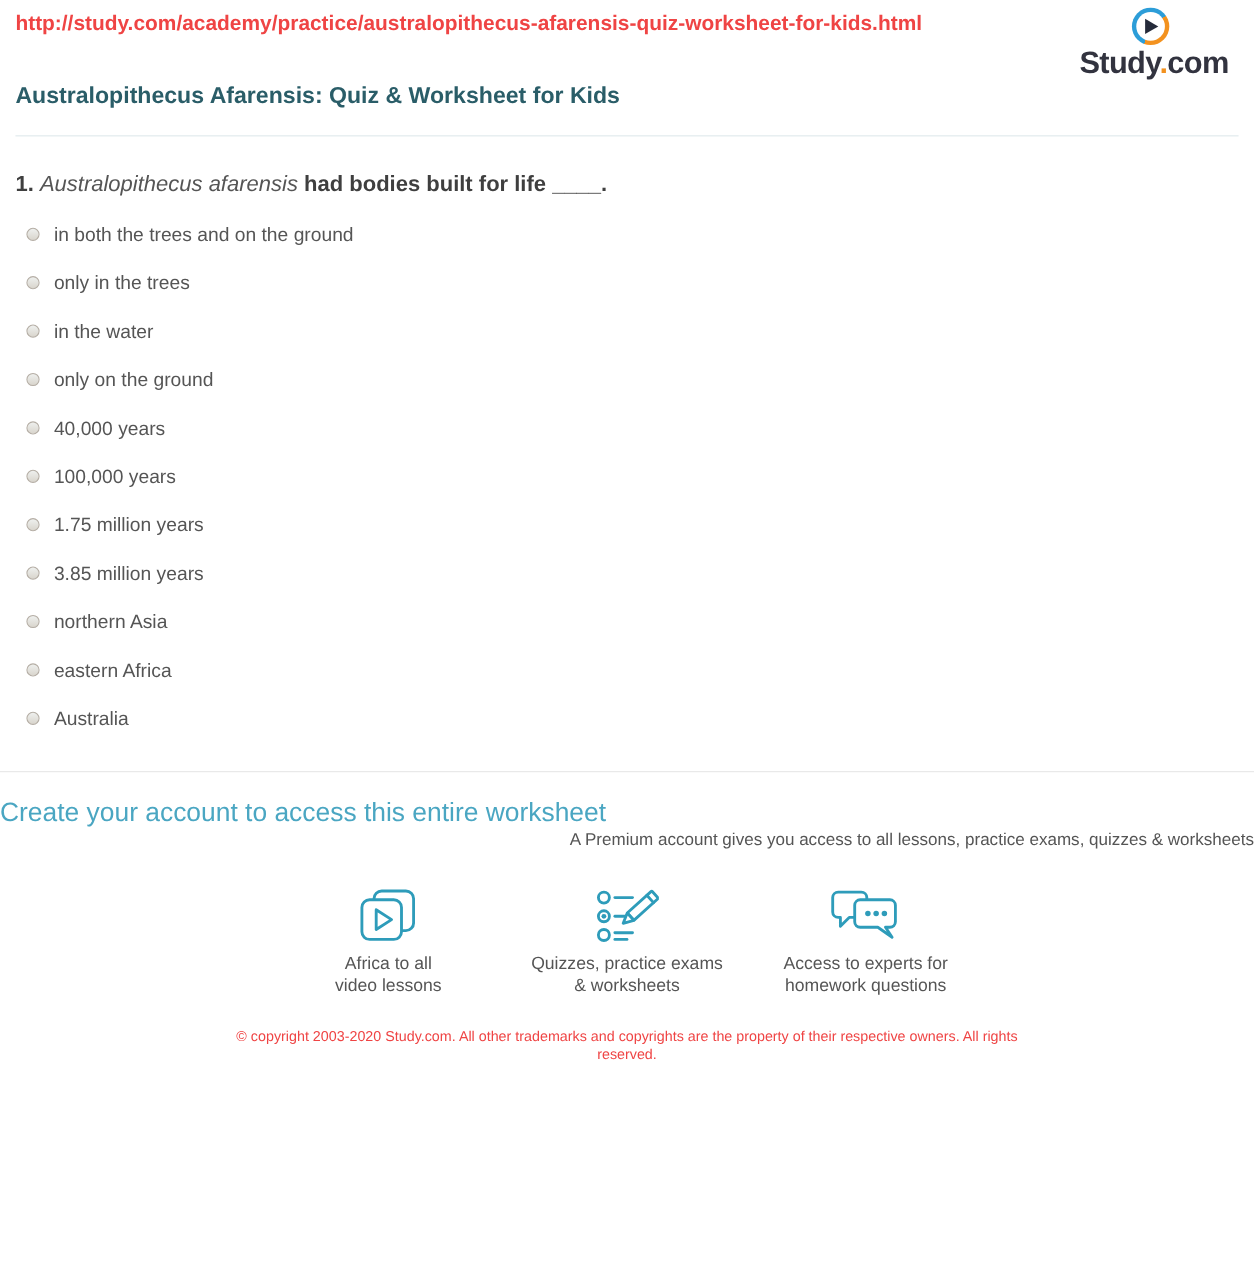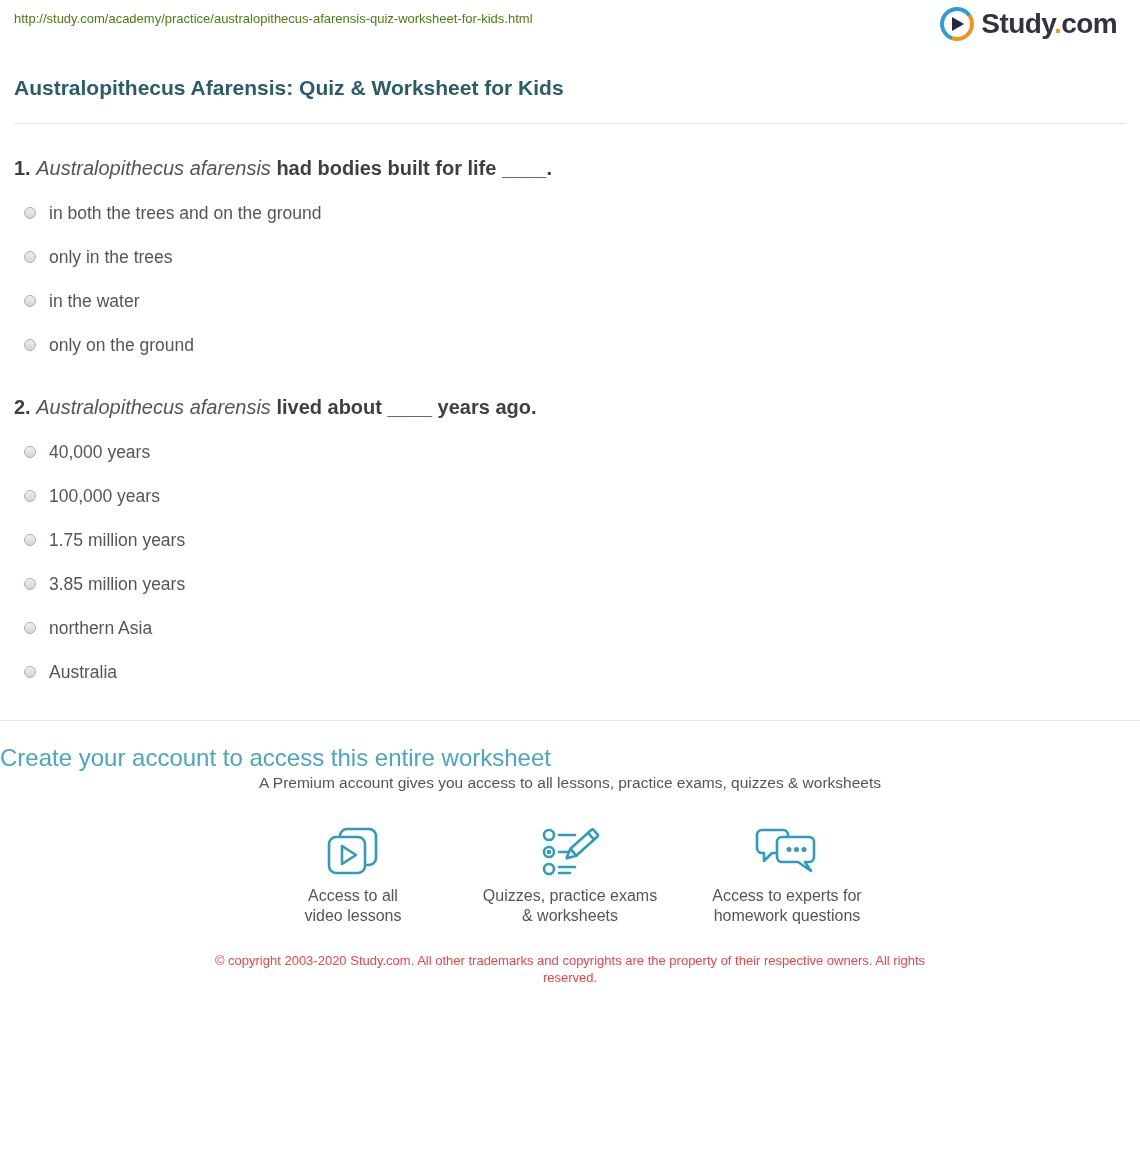--- a/index.html
+++ b/index.html
@@ -2,22 +2,22 @@
 <html><head>
 <meta charset="utf-8">
 <style>
   * { box-sizing: border-box; }
   html,body { margin:0; padding:0; }
   body {
     width:1140px; height:1169px; background:#ffffff; position:relative; overflow:hidden;
     font-family:"Liberation Sans","DejaVu Sans",sans-serif; color:#4a4a4a;
     -webkit-font-smoothing:antialiased;
   }
-  .url { position:absolute; top:11px; left:14px; font-size:13px; color:#4d7c0f; }
-  .logo { position:absolute; top:7px; right:23px; display:flex; align-items:center; cursor:pointer; }
+  .url { position:absolute; top:11px; left:14px; font-size:19px; color:#ef4444;font-weight:bold; }
+  .logo { position:absolute; top:7px; right:23px; display:flex; align-items:center; cursor:pointer;flex-direction:column; }
   .logo-icon { width:34px; height:34px; border-radius:50%; position:relative; margin-right:7px;
     background:conic-gradient(from 55deg,#f3921f 0 145deg,#2c9dd8 145deg 360deg); }
   .logo-icon::before { content:""; position:absolute; inset:4px; background:#fff; border-radius:50%; }
   .logo-icon::after { content:""; position:absolute; left:12px; top:10px;
     border-left:12px solid #252a3a; border-top:7px solid transparent; border-bottom:7px solid transparent; }
   .logo-text { font-size:28px; font-weight:700; color:#32333f; letter-spacing:-0.6px; }
   .logo-text .dot { color:#f3921f; }
 
   .main { padding:0 14px; }
   h1.title { margin:0; padding-top:70px; font-size:21px; line-height:36px; font-weight:700; color:#2a5d68; }
@@ -32,21 +32,21 @@
 
   ul.options { list-style:none; margin:0; padding:0; }
   li.option { display:flex; align-items:center; height:24px; margin-top:20px;
     font-size:17.5px; color:#555; cursor:pointer; }
   .radio { width:12px; height:12px; border-radius:50%; border:1px solid #b4ada4; flex:none;
     background:linear-gradient(180deg,#eef0ee 0%,#d9d5cd 100%); margin:0 13px 0 10px; }
 
   .cta-divider { border:none; border-top:1px solid #e7e7e7; margin:36px 0 0 0; }
   .cta-heading { margin-top:22px; text-align:left; font-size:24px; line-height:30px;
     color:#4aa6c2; font-weight:400; }
-  .cta-sub { text-align:center; font-size:15.5px; line-height:20px; color:#555; }
+  .cta-sub { text-align:right; font-size:15.5px; line-height:20px; color:#555; }
 
   .features { display:flex; justify-content:center; margin-top:33px; }
   .feature { width:217px; text-align:center; }
   .feature svg { display:block; margin:0 auto; }
   .icon-stroke { fill:none; stroke:#2e9cba; stroke-width:2.6; stroke-linecap:round; stroke-linejoin:round; }
   .icon-fill { fill:#2e9cba; stroke:none; }
   .icon-white { fill:#ffffff; stroke:#2e9cba; stroke-width:2.6; stroke-linejoin:round; }
   .feature-label { margin-top:8px; font-size:16px; line-height:20px; color:#555; }
 
   .copyright { margin:26px auto 0; max-width:730px; text-align:center;
@@ -83,25 +83,20 @@
     <li class="option">
       <span class="radio"></span>
       <span>in the water</span>
     </li>
     <li class="option">
       <span class="radio"></span>
       <span>only on the ground</span>
     </li>
   </ul>
 
-  <div class="question">
-    <span class="qnum">2.</span>
-    <span class="qspecies">Australopithecus afarensis</span>
-    <span class="qbold">lived about ____ years ago.</span>
-  </div>
   <ul class="options">
     <li class="option">
       <span class="radio"></span>
       <span>40,000 years</span>
     </li>
     <li class="option">
       <span class="radio"></span>
       <span>100,000 years</span>
     </li>
     <li class="option">
@@ -114,40 +109,44 @@
     </li>
   </ul>
 
   <ul class="options">
     <li class="option">
       <span class="radio"></span>
       <span>northern Asia</span>
     </li>
     <li class="option">
       <span class="radio"></span>
+      <span>eastern Africa</span>
+    </li>
+    <li class="option">
+      <span class="radio"></span>
       <span>Australia</span>
     </li>
   </ul>
 </div>
 
 <hr class="cta-divider">
 
 <div class="cta-heading">Create your account to access this entire worksheet</div>
 <div class="cta-sub">A Premium account gives you access to all lessons, practice exams, quizzes &amp; worksheets</div>
 
 <div class="features">
 
   <div class="feature">
     <svg width="54" height="52" viewBox="0 0 54 50">
       <rect class="icon-stroke" x="14" y="2" width="36" height="36" rx="7"></rect>
       <rect class="icon-white" x="3" y="10" width="36" height="36" rx="7"></rect>
       <path class="icon-stroke" d="M16 19 L30 28 L16 37 Z"></path>
     </svg>
     <div class="feature-label">
-      <div>Access to all</div>
+      <div>Africa to all</div>
       <div>video lessons</div>
     </div>
   </div>
 
   <div class="feature">
     <svg width="58" height="52" viewBox="0 0 58 52">
       <circle class="icon-stroke" cx="8" cy="9" r="5"></circle>
       <line class="icon-stroke" x1="18" y1="9" x2="34" y2="9"></line>
       <circle class="icon-stroke" cx="8" cy="26" r="5"></circle>
       <circle class="icon-fill" cx="8" cy="26" r="2.2"></circle>

